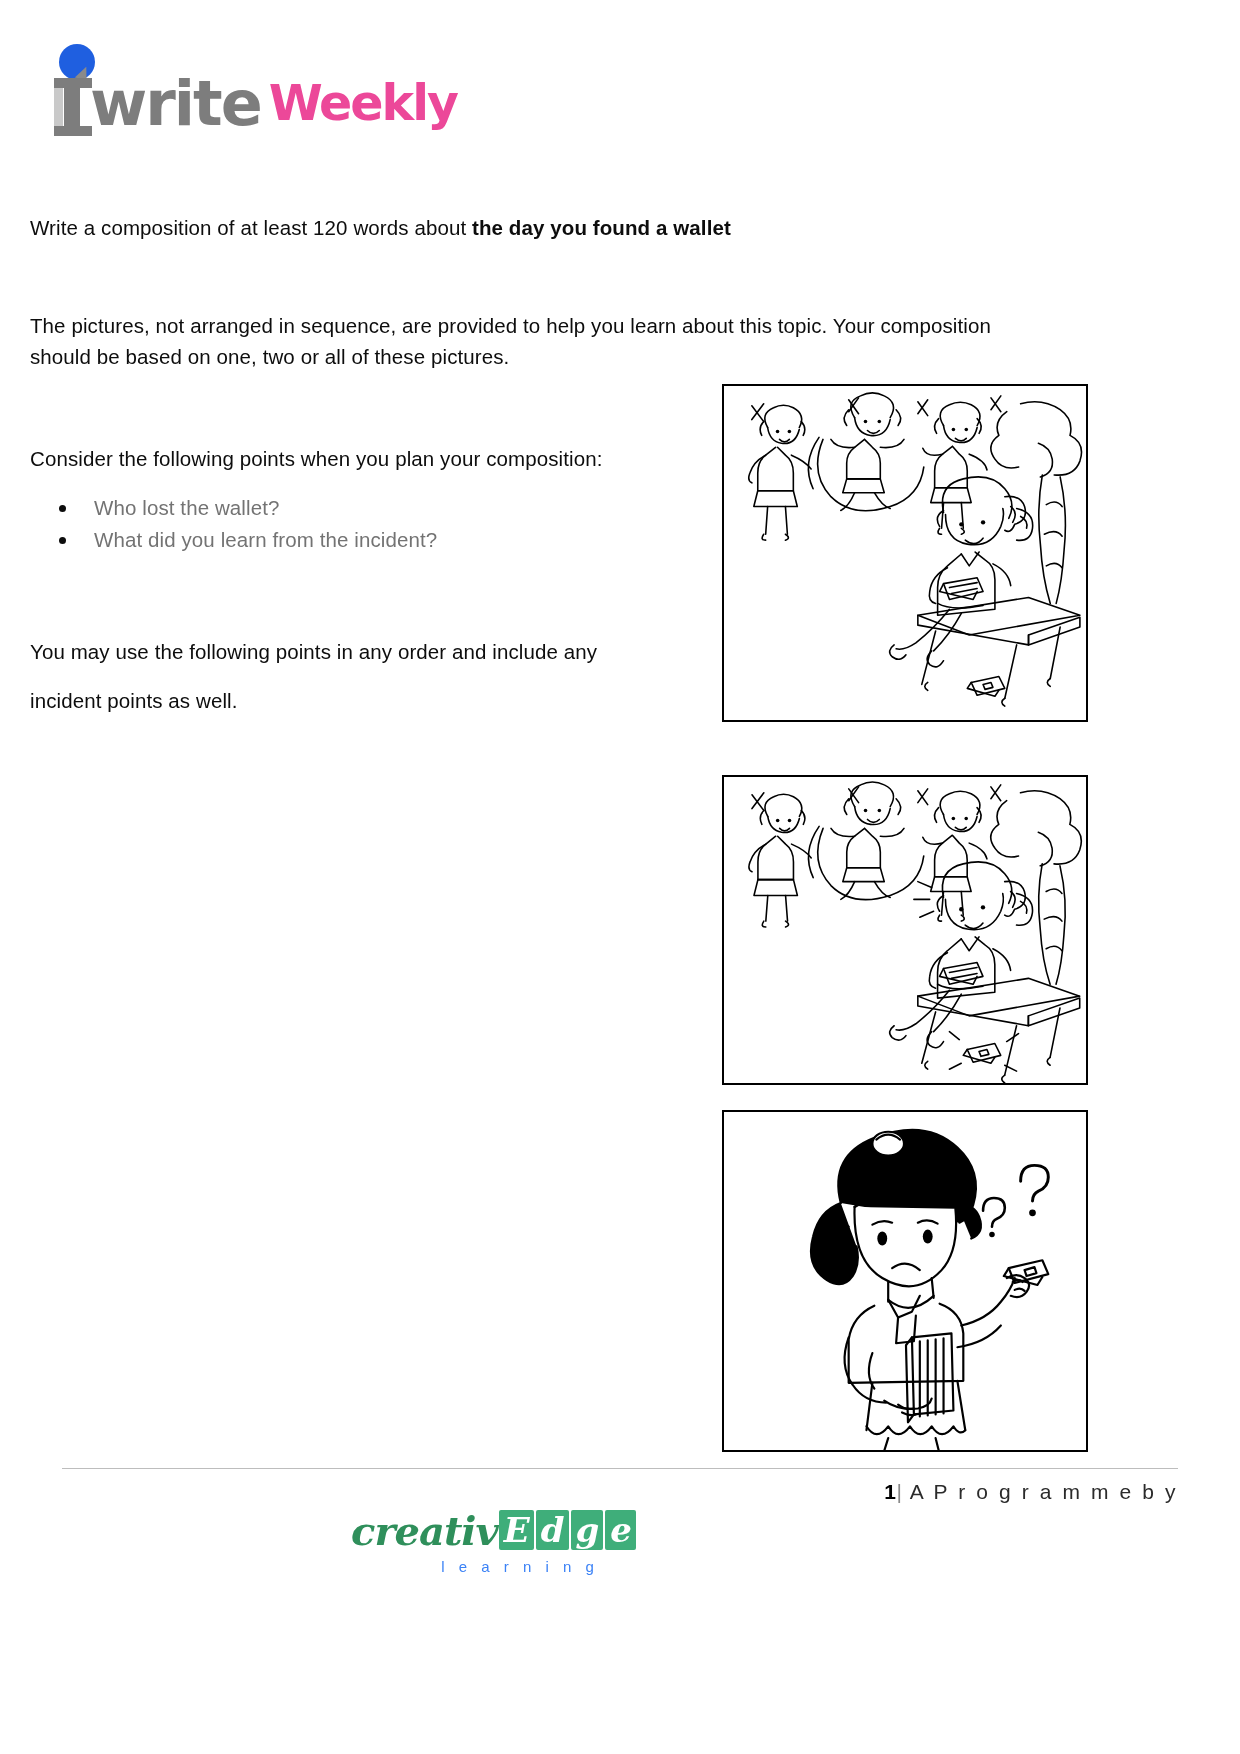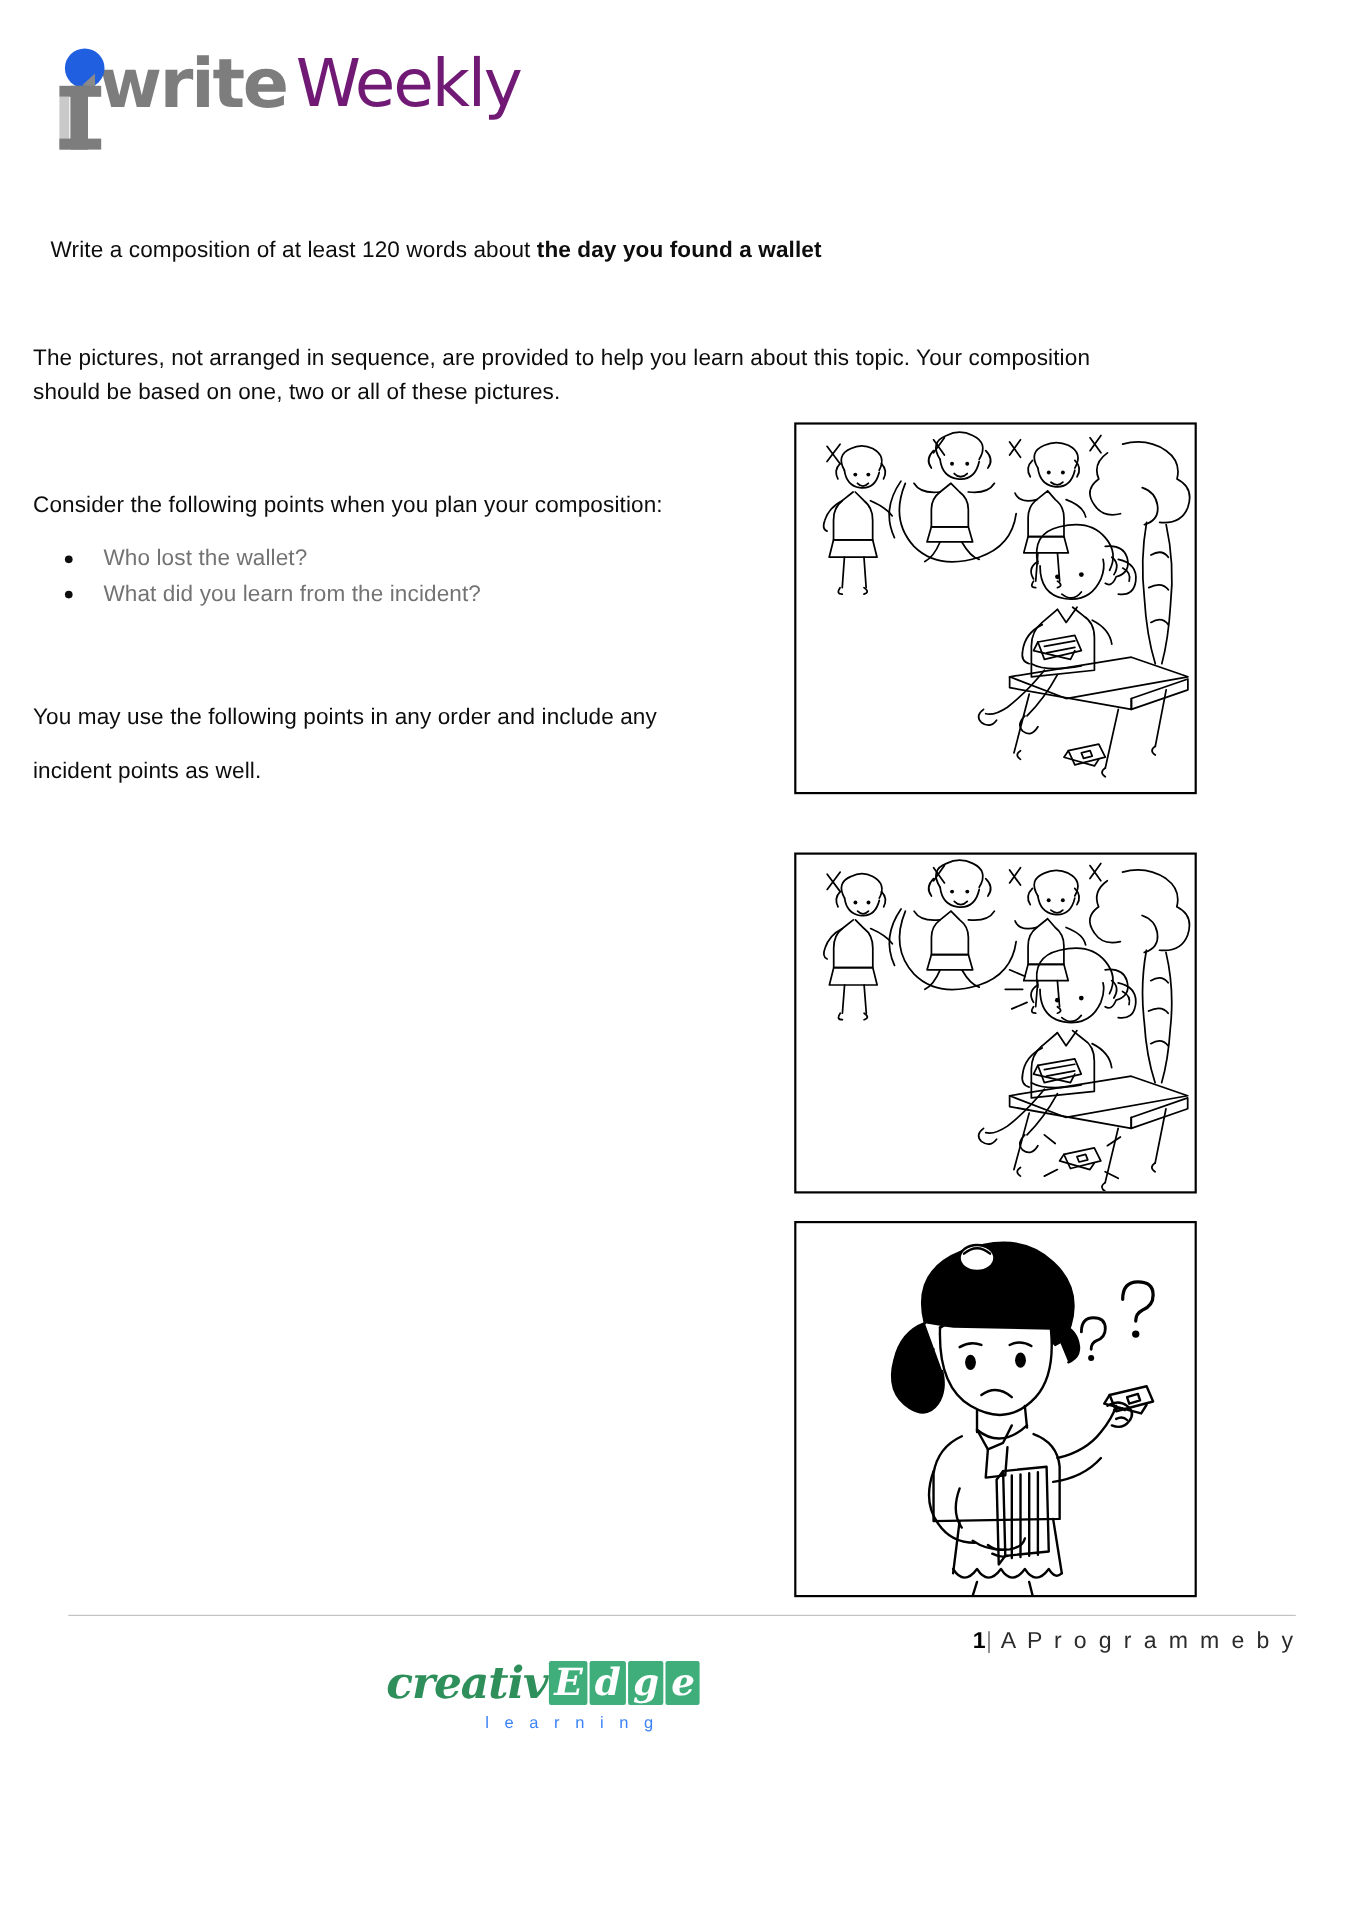--- a/index.html
+++ b/index.html
@@ -17,20 +17,21 @@
     overflow: hidden;
   }
 
   
   .logo {
     position: absolute;
     left: 52px;
     top: 42px;
     height: 96px;
     display: flex;
+    align-items: flex-end;
   }
   .logo-i-wrap {
     position: relative;
     width: 42px;
     height: 96px;
   }
   .logo-dot {
     position: absolute;
     left: 7px;
     top: 2px;
@@ -85,38 +86,38 @@
     font-family: "DejaVu Sans", sans-serif;
     font-size: 62px;
     font-weight: 700;
     color: #7d7d7d;
     letter-spacing: -2px;
     line-height: 68px;
     margin-left: -4px;
   }
   .logo-weekly {
     font-family: "DejaVu Sans", sans-serif;
-    font-size: 60px;
-    font-weight: 400;
-    color: #701a75;
+    font-size: 49px;
+    font-weight: 700;
+    color: #ec4899;
     letter-spacing: -2px;
     line-height: 68px;
     margin-left: 8px;
   }
 
   
   .body-text {
     position: absolute;
     font-family: "Liberation Sans", sans-serif;
     font-size: 20.5px;
     color: #0d0d0d;
     line-height: 31px;
     letter-spacing: 0.1px;
   }
-  .lead { left: 46px; top: 212px; width: 900px; }
+  .lead { left: 30px; top: 212px; width: 900px; }
   .lead b { font-weight: 700; }
 
   .intro { left: 30px; top: 310px; width: 1010px; }
 
   .consider { left: 30px; top: 443px; width: 700px; }
 
   .bullets {
     position: absolute;
     left: 30px;
     top: 492px;

